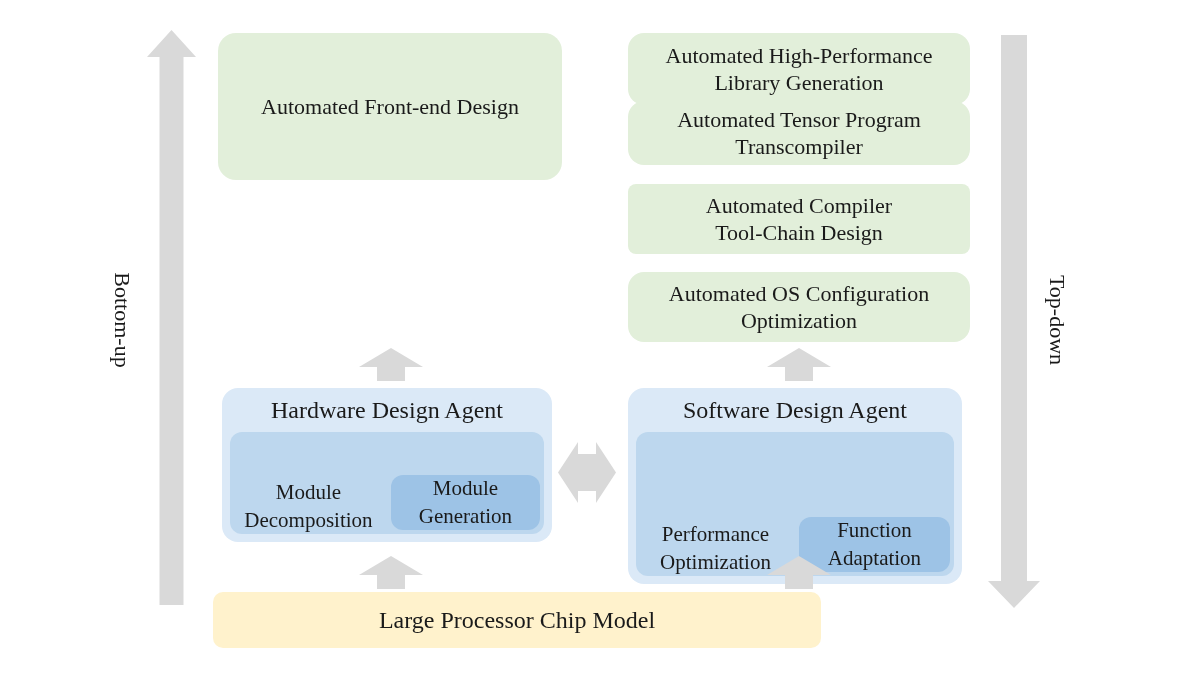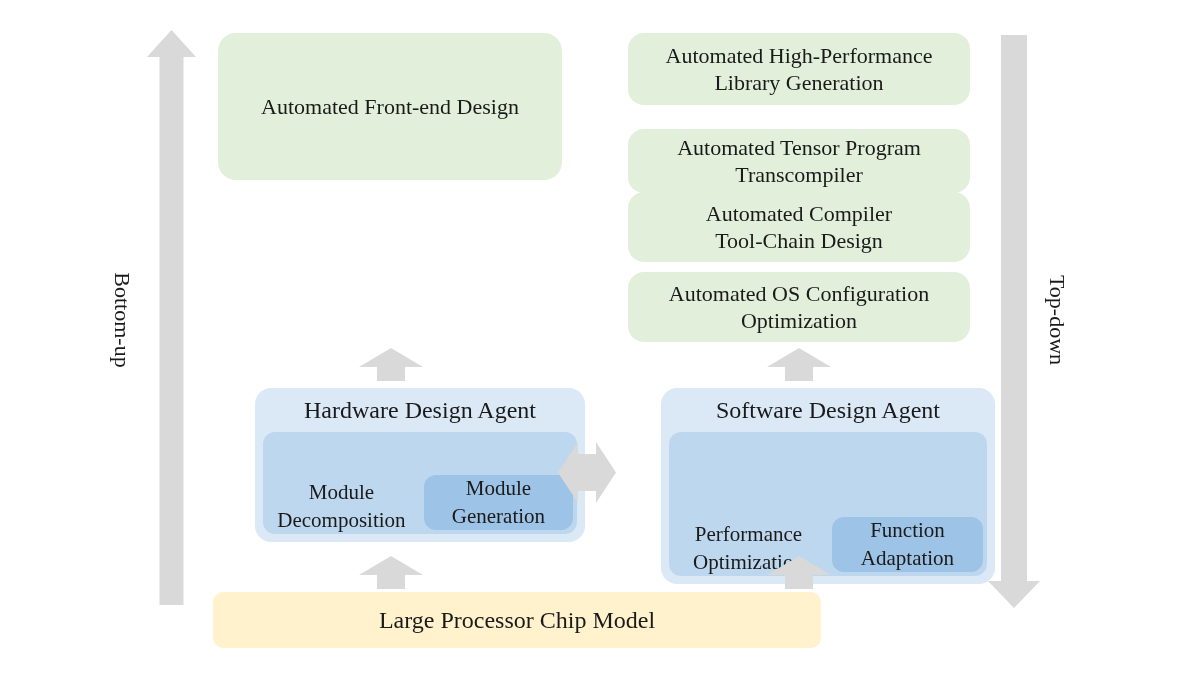--- a/index.html
+++ b/index.html
@@ -42,21 +42,20 @@
     background: var(--yellow);
     border-radius: 10px;
     font-size: 24px;
   }
   .agent {
     background: var(--blue-outer);
     border-radius: 16px;
     display: flex;
     flex-direction: column;
     padding: 0 8px 8px 8px;
-    margin-left: 33px;
   }
   .agent-title {
     flex: 0 0 44px;
     display: flex;
     align-items: center;
     justify-content: center;
     font-size: 24px;
   }
   .agent-body {
     flex: 1;
@@ -108,23 +107,23 @@
 
   <svg class="abs" style="left:988px; top:35px;" width="52" height="573" viewBox="0 0 52 573">
     <polygon class="arrow-fill" points="13,0 39,0 39,546 52,546 26,573 0,546 13,546"></polygon>
   </svg>
   <div class="abs side-label" style="left:1002px; top:306px;">Top-down</div>
 
   <div class="abs box green-box" style="left:218px; top:33px; width:344px; height:147px;">Automated Front-end Design</div>
 
   <div class="abs box green-box" style="left:628px; top:33px; width:342px; height:72px; border-radius:16px;">Automated High-Performance
 Library Generation</div>
-  <div class="abs box green-box" style="left:628px; top:129px; width:342px; height:64px; border-radius:16px;">Automated Tensor Program
+  <div class="abs box green-box" style="left:628px; top:101px; width:342px; height:64px; border-radius:16px;">Automated Tensor Program
 Transcompiler</div>
-  <div class="abs box green-box" style="left:628px; top:192px; width:342px; height:70px; border-radius:16px;">Automated Compiler
+  <div class="abs box green-box" style="left:628px; top:184px; width:342px; height:70px; border-radius:8px;">Automated Compiler
 Tool-Chain Design</div>
   <div class="abs box green-box" style="left:628px; top:272px; width:342px; height:70px; border-radius:16px;">Automated OS Configuration
 Optimization</div>
 
   <svg class="abs" style="left:359px; top:348px;" width="64" height="33" viewBox="0 0 64 33">
     <polygon class="arrow-fill" points="32,0 64,19 46,19 46,33 18,33 18,19 0,19"></polygon>
   </svg>
   <svg class="abs" style="left:767px; top:348px;" width="64" height="33" viewBox="0 0 64 33">
     <polygon class="arrow-fill" points="32,0 64,19 46,19 46,33 18,33 18,19 0,19"></polygon>
   </svg>

